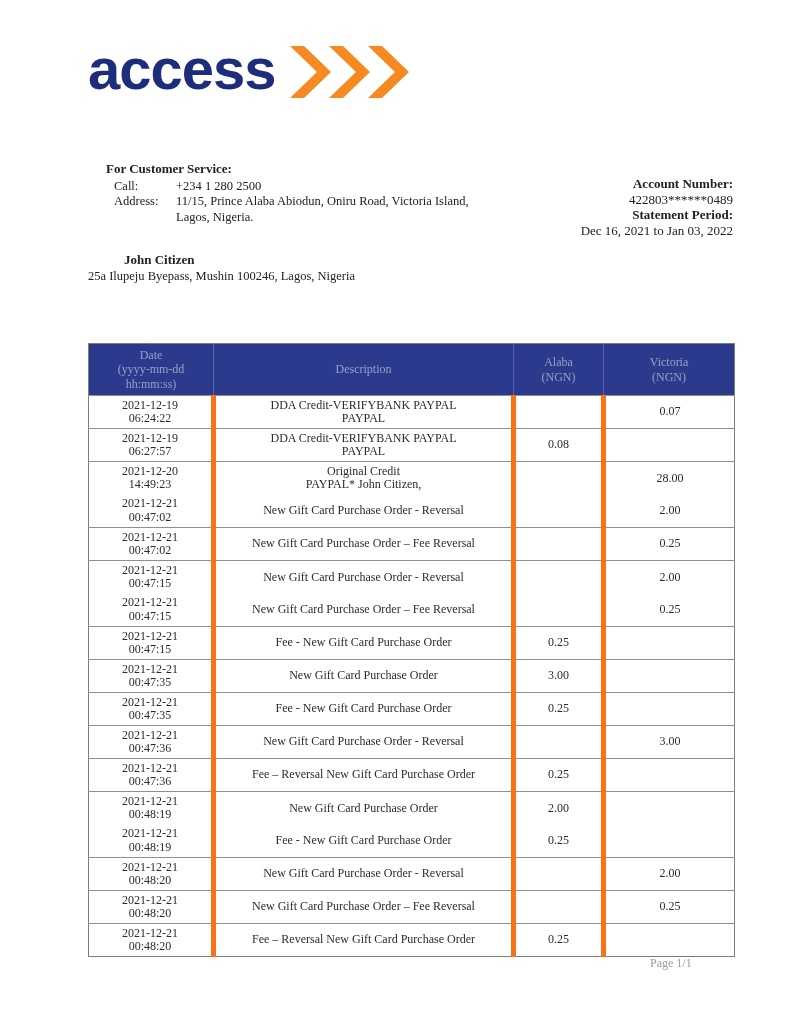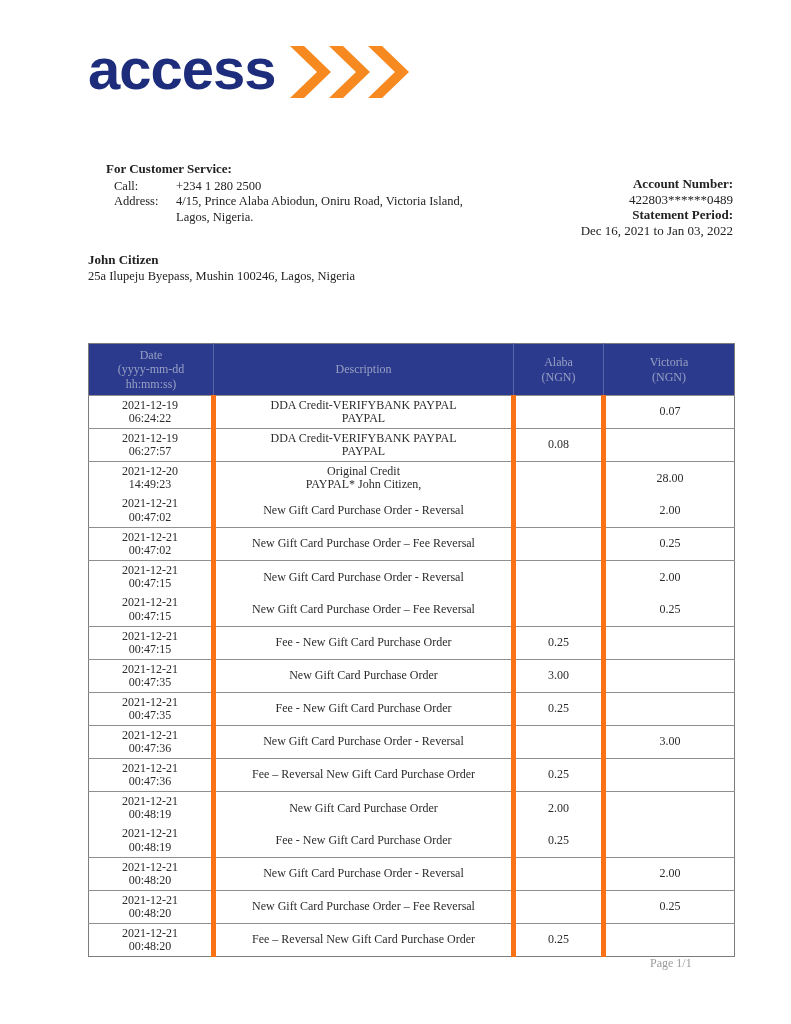--- a/index.html
+++ b/index.html
@@ -60,21 +60,21 @@
   .acct-label { font-weight: bold; }
 
   
   .cust-block {
     position: absolute;
     left: 88px;
     top: 252px;
     font-size: 12.5px;
     line-height: 16px;
   }
-  .cust-name { font-weight: bold; font-size: 13px; }
+  .cust-name { font-weight: bold; font-size: 13px; margin-left: 36px; }
 
   
   table.txn {
     position: absolute;
     left: 88px;
     top: 318px;
     width: 646px;
     border-collapse: collapse;
     table-layout: fixed;
     font-size: 12px;
@@ -133,21 +133,21 @@
   </div>
 
   <div class="cs-block">
     <div class="cs-heading">For Customer Service:</div>
     <div class="cs-row">
       <span class="cs-label">Call:</span>
       <span class="cs-value">+234 1 280 2500</span>
     </div>
     <div class="cs-row">
       <span class="cs-label">Address:</span>
-      <span class="cs-value">4/15, Prince Alaba Abiodun, Oniru Road, Victoria Island,
+      <span class="cs-value">11/15, Prince Alaba Abiodun, Oniru Road, Victoria Island,
 Lagos, Nigeria.</span>
     </div>
   </div>
 
   <div class="acct-block">
     <div class="acct-label">Account Number:</div>
     <div>422803******0489</div>
     <div class="acct-label">Statement Period:</div>
     <div>Dec 16, 2021 to Jan 03, 2022</div>
   </div>

